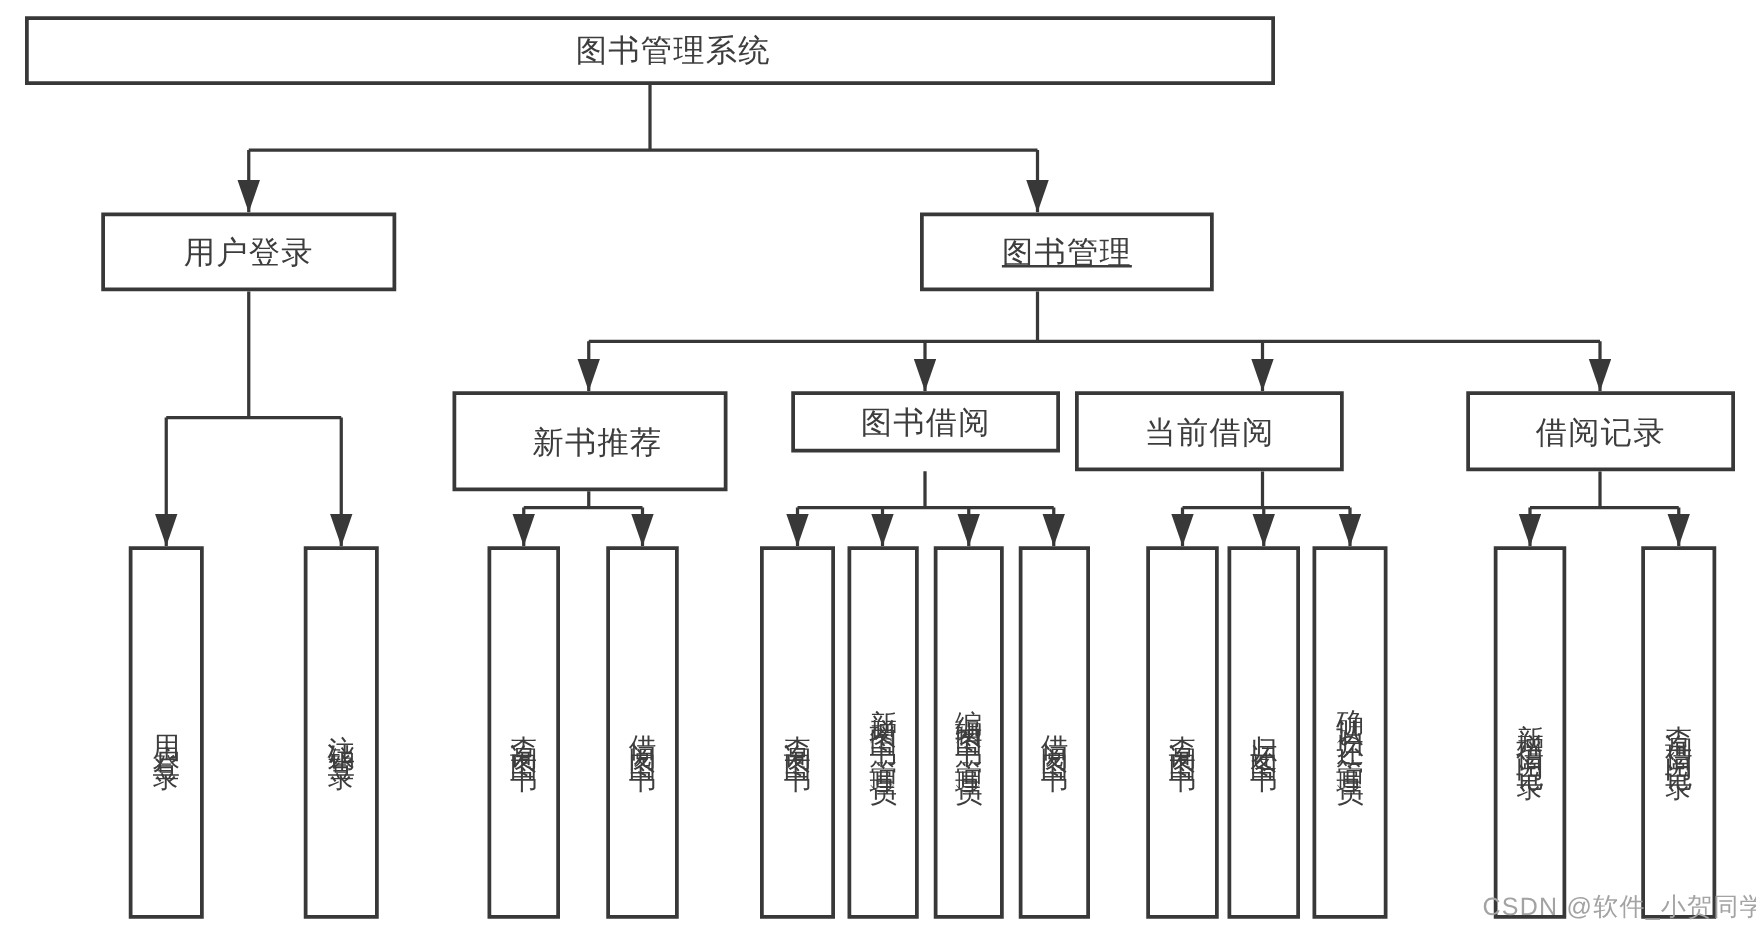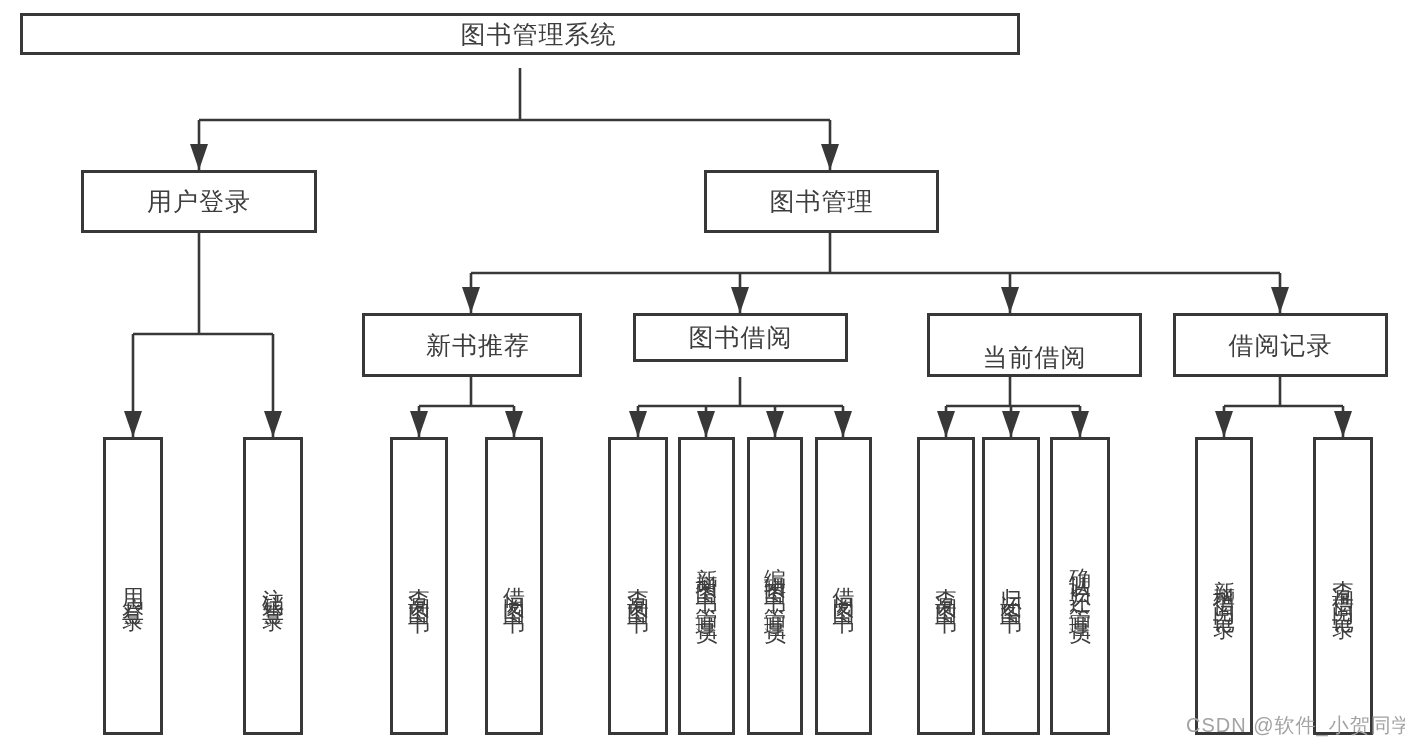--- a/index.html
+++ b/index.html
@@ -22,26 +22,26 @@
     top:437px;height:298px;
     border:3px solid #383838;background:#ffffff;
     display:flex;align-items:center;justify-content:center;
   }
   .vtext{
     writing-mode:vertical-rl;text-orientation:mixed;
     font-size:22px;line-height:1;letter-spacing:8px;
     color:#3d3d3d;white-space:nowrap;
   }
   
-  #n-root{left:20px;top:13px;width:1000px;height:42px;padding-left:37px;}
+  #n-root{left:20px;top:13px;width:1000px;height:55px;padding-left:37px;}
   #n-user-login{left:81px;top:170px;width:236px;height:63px;}
-  #n-book-mgmt{left:704px;top:170px;width:235px;height:63px;}
-  #n-new-book{left:362px;top:313px;width:220px;height:64px;padding-left:12px;}
+  #n-book-mgmt{left:736px;top:170px;width:235px;height:63px;text-decoration:underline;}
+  #n-new-book{left:362px;top:313px;width:220px;height:80px;padding-left:12px;}
   #n-book-borrow{left:633px;top:313px;width:215px;height:49px;}
-  #n-current-borrow{left:927px;top:313px;width:215px;height:64px;align-items:flex-end;}
+  #n-current-borrow{left:860px;top:313px;width:215px;height:64px;}
   #n-borrow-record{left:1173px;top:313px;width:215px;height:64px;}
   #l1{left:103px;width:60px;}
   #l2{left:243px;width:60px;}
   #l3{left:390px;width:58px;}
   #l4{left:485px;width:58px;}
   #l5{left:608px;width:60px;}
   #l6{left:678px;width:57px;}
   #l7{left:747px;width:56px;}
   #l8{left:815px;width:57px;}
   #l9{left:917px;width:58px;}

